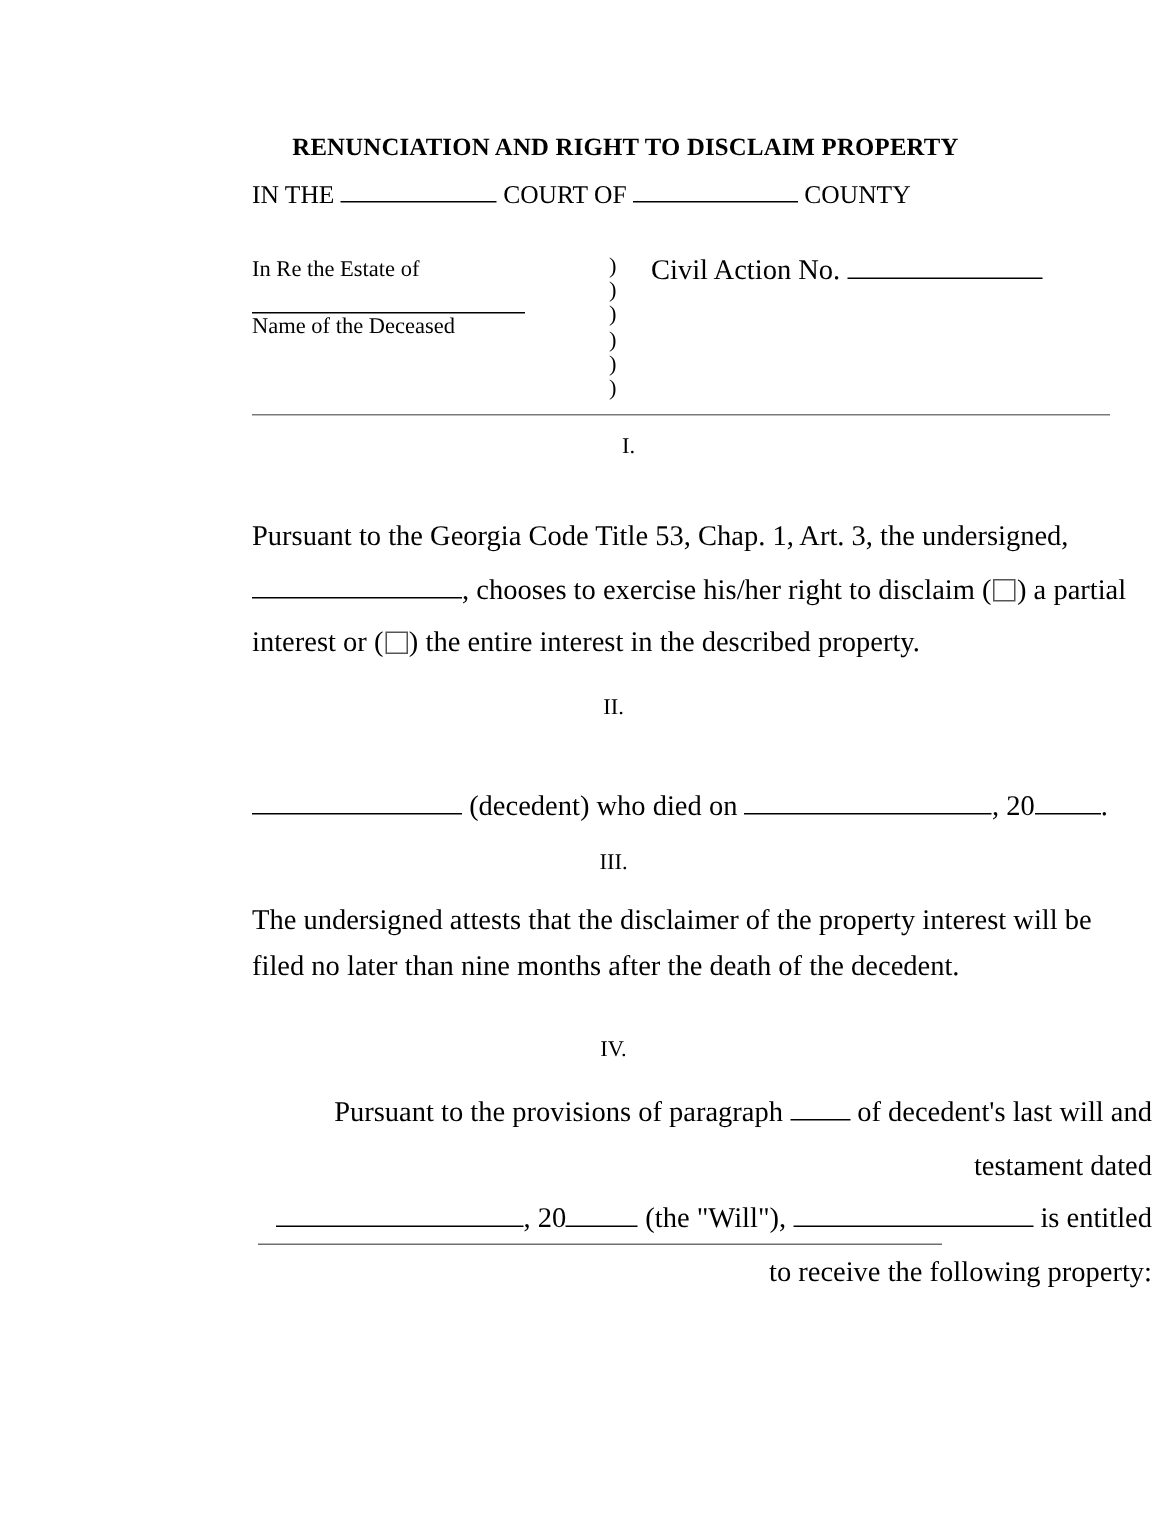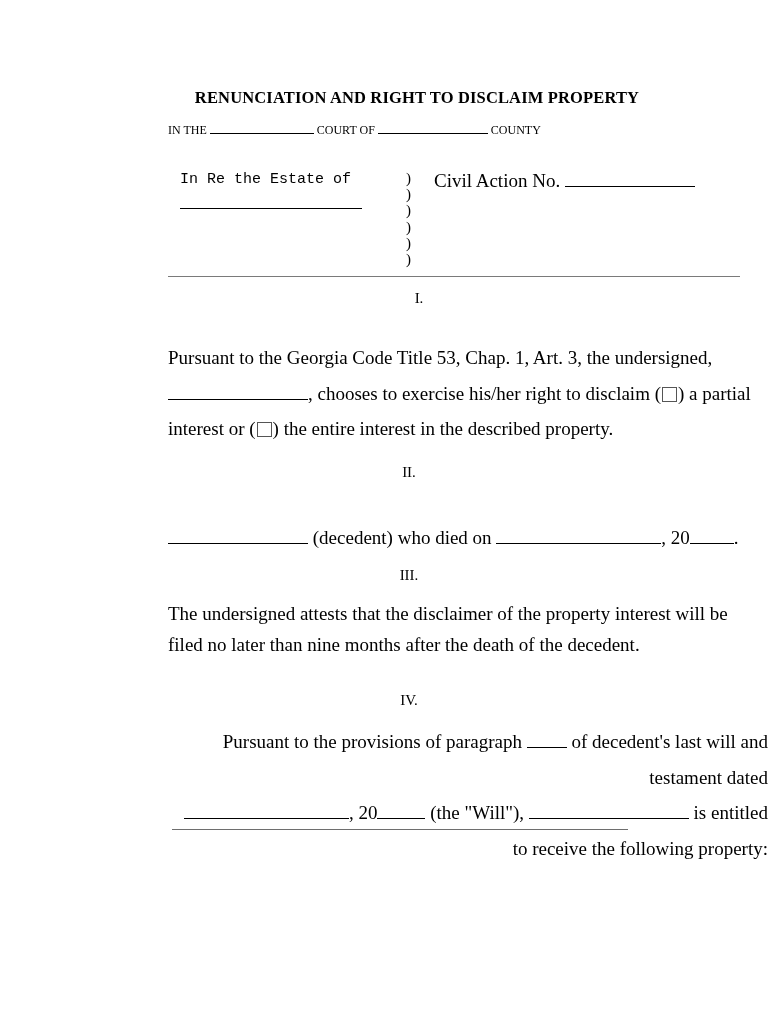--- a/index.html
+++ b/index.html
@@ -24,21 +24,21 @@
     width: 770px;
     text-align: center;
     font-size: 16.5px;
     font-weight: bold;
     letter-spacing: 0.15px;
   }
   .court-line {
     position: absolute;
     left: 136px;
     top: 122px;
-    font-size: 12px;
+    font-size: 17px;
     line-height: 16.5px;
     white-space: nowrap;
   }
   .court-line .l2 { display: block; }
 
   .blank { display: inline-block; border-bottom: 1px solid #000; vertical-align: baseline; }
   .b-court   { width: 104px; }
   .b-county  { width: 110px; }
   .b-civil   { width: 130px; }
   .b-under1  { width: 140px; }
@@ -51,24 +51,23 @@
 
   .caption {
     position: absolute;
     left: 136px;
     top: 170px;
     width: 580px;
     font-size: 15px;
   }
   .cap-left {
     position: absolute;
-    left: 12px;
+    left: 0;
     top: 0;
     width: 230px;
-    font-family: Liberation Mono, monospace;
   }
   .cap-estate { font-size: 15px; line-height: 20px; }
   .cap-rule {
     width: 182px;
     border-bottom: 1px solid #000;
     height: 14px;
     margin-top: 4px;
   }
   .cap-name { font-size: 15px; line-height: 18px; }
   .cap-parens {
@@ -149,20 +148,21 @@
     <span class="blank b-court"></span>
     <span>COURT OF</span>
     <span class="blank b-county"></span>
     <span>COUNTY</span>
   </div>
 
   <div class="caption">
     <div class="cap-left">
       <div class="cap-estate">In Re the Estate of</div>
       <div class="cap-rule"></div>
+      <div class="cap-name">Name of the Deceased</div>
     </div>
     <div class="cap-parens">
       <span>)</span>
       <span>)</span>
       <span>)</span>
       <span>)</span>
       <span>)</span>
       <span>)</span>
     </div>
     <div class="cap-civil">

